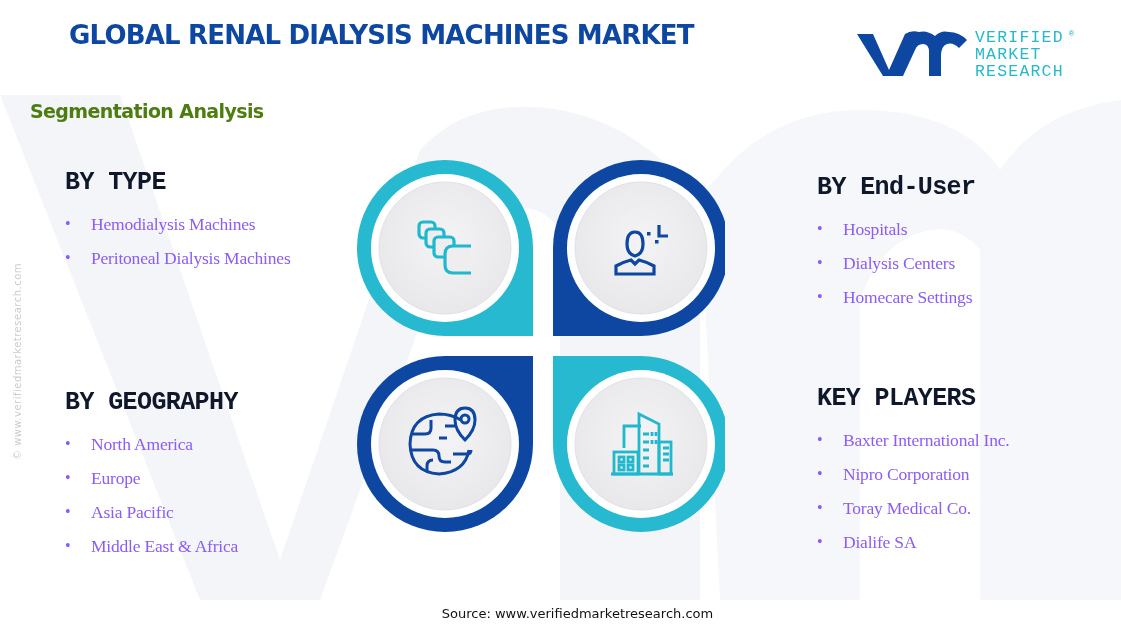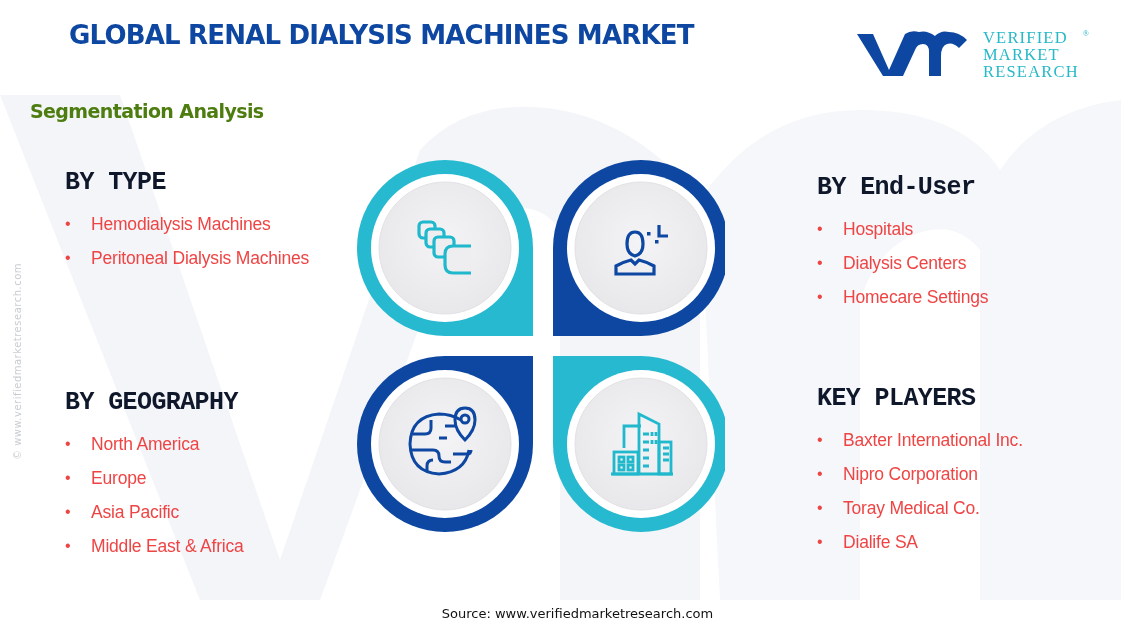--- a/index.html
+++ b/index.html
@@ -21,35 +21,35 @@
     }
     .subtitle {
       position: absolute; left: 30px; top: 100px; z-index: 2;
       font-family: "DejaVu Sans", sans-serif; font-weight: bold;
       font-size: 19px; color: #4d7c0f; letter-spacing: -0.6px;
     }
 
     .logo { position: absolute; left: 855px; top: 26px; z-index: 2; display: flex; align-items: center; }
     .logo-mark { width: 120px; height: 56px; }
     .logo-text {
-      margin-left: 8px; color: #26b9c8; font-family: Liberation Serif, serif;
+      color: #26b9c8; font-family: Liberation Mono, monospace;
       font-size: 16.5px; line-height: 17px; letter-spacing: 1.2px; font-weight: normal;
       position: relative;
     }
     .logo-text .reg { position: absolute; right: -10px; top: -4px; font-size: 8px; letter-spacing: 0; }
 
     .seg { position: absolute; z-index: 2; }
     .seg h3 {
       font-family: Liberation Mono, monospace; font-weight: bold; font-size: 25px;
       color: #0f172a; letter-spacing: -0.6px; margin-bottom: 10px;
     }
     .seg ul { list-style: none; }
     .seg li {
       position: relative; padding-left: 26px; font-size: 17.5px; line-height: 34px;
-      color: #ef4444; font-family: Liberation Sans, sans-serif; letter-spacing: -0.2px;
+      color: #8b5cf6; font-family: Liberation Serif, serif; letter-spacing: -0.2px;
     }
     .seg li::before { content: "\2022"; position: absolute; left: 0; top: 0; font-size: 16px; }
 
     #seg-type { left: 65px; top: 168px; width: 270px; }
     #seg-geo { left: 65px; top: 388px; width: 290px; }
     #seg-end { left: 817px; top: 173px; width: 290px; }
     #seg-key { left: 817px; top: 384px; width: 300px; }
 
     .quad { position: absolute; z-index: 2; }
     .quad svg { display: block; }

